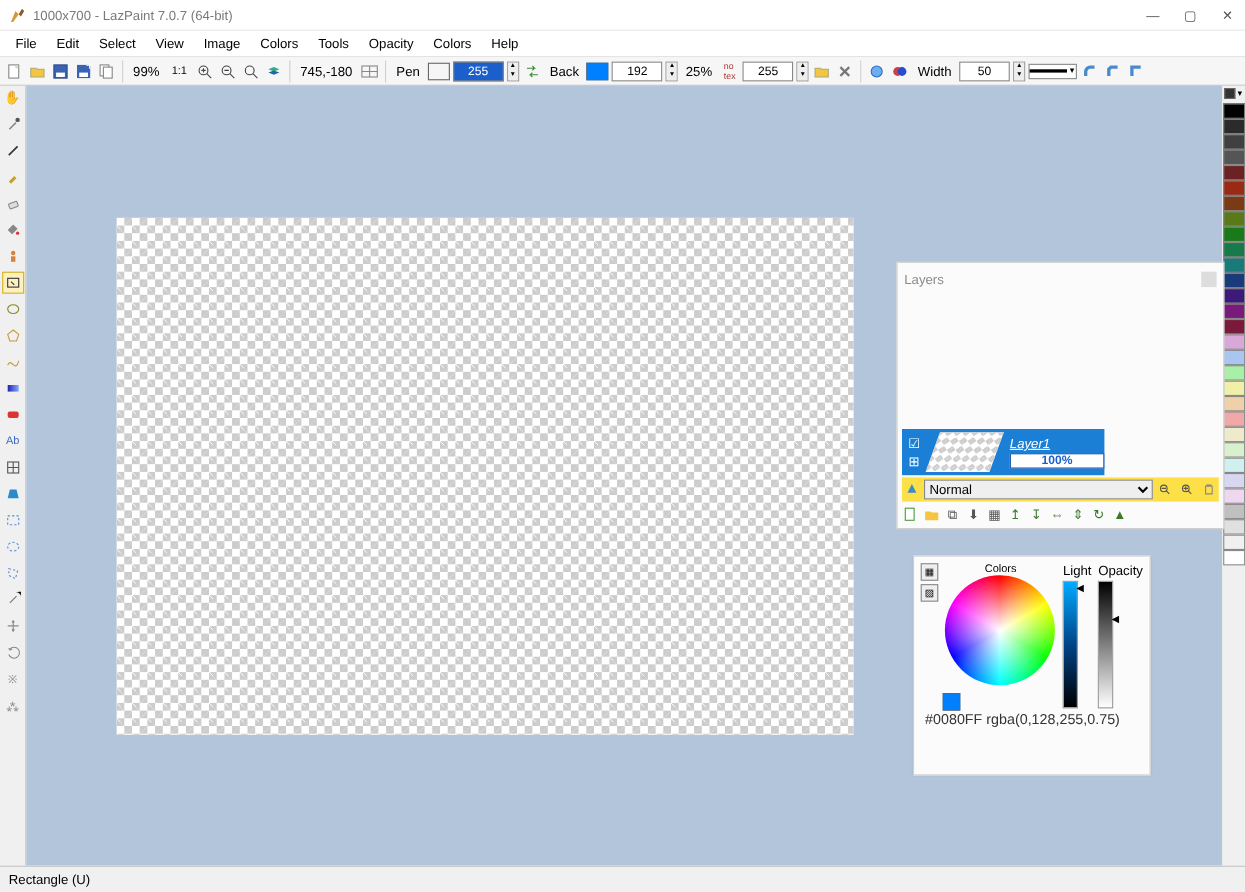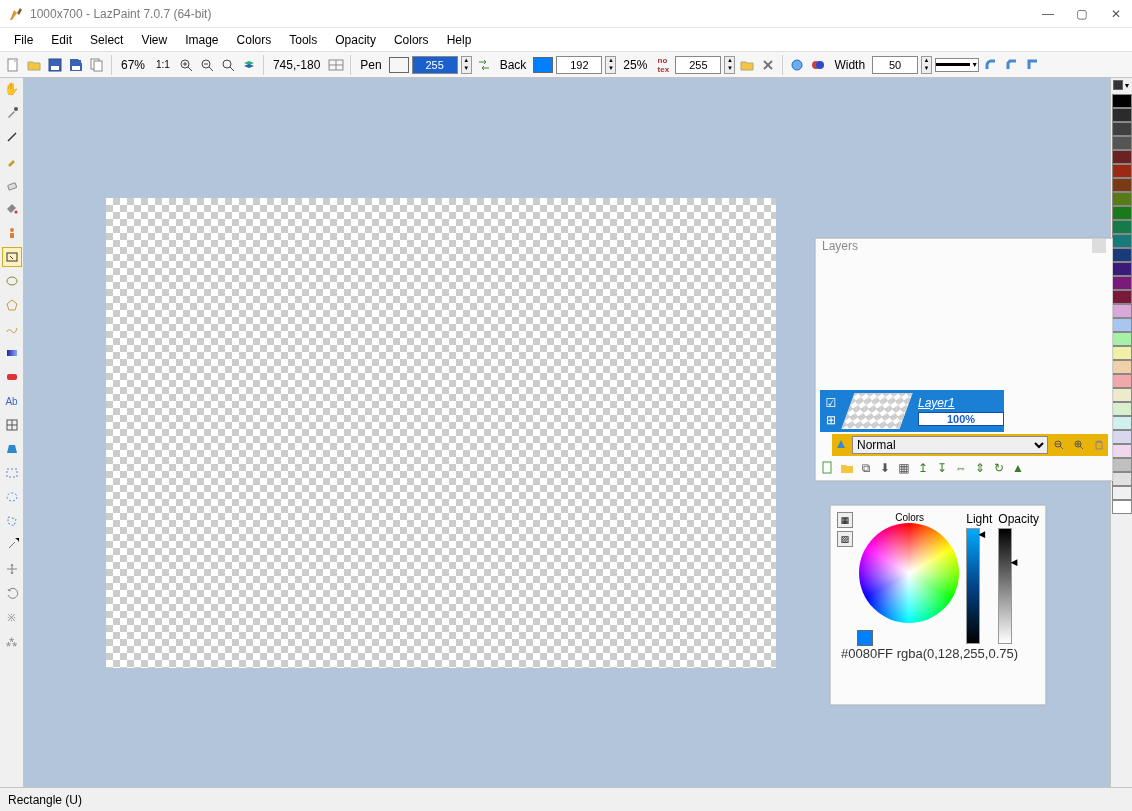--- a/index.html
+++ b/index.html
@@ -32,32 +32,32 @@
     linear-gradient(45deg,#ccc 25%,transparent 25%),
     linear-gradient(-45deg,#ccc 25%,transparent 25%),
     linear-gradient(45deg,transparent 75%,#ccc 75%),
     linear-gradient(-45deg,transparent 75%,#ccc 75%);
   background-size:14px 14px;
   background-position:0 0,0 7px,7px -7px,-7px 0;
 }
 .palette { width:22px; background:#f0f0f0; border-left:1px solid #c4c4c4; display:flex; flex-direction:column; }
 .palette .sw { width:20px; height:14px; border:1px solid #888; margin:0 1px; cursor:pointer; }
 .panel { position:absolute; background:#fbfbfb; border:1px solid #cfcfcf; box-shadow:0 0 2px rgba(0,0,0,0.1); }
-.panel-hdr { height:22px; display:flex; align-items:flex-start; padding:0 6px; color:#8a8a8a; font-size:12px; }
+.panel-hdr { height:22px; display:flex; align-items:flex-end; padding:0 6px; color:#8a8a8a; font-size:12px; }
 .panel-hdr .close { margin-left:auto; width:14px; height:14px; background:#ddd; }
 .layers-panel { left:791px; top:160px; width:298px; height:243px; }
 .layer-row { position:absolute; bottom:48px; left:4px; right:108px; height:42px; background:#1b7fd6; display:flex; align-items:center; }
 .layer-row .vis { width:22px; display:flex; flex-direction:column; align-items:center; gap:3px; color:#fff; font-size:9px; }
 .layer-row .thumb { width:58px; height:36px; background:#fff; transform:skewX(-20deg); margin-left:6px;
   background-image:linear-gradient(45deg,#ccc 25%,transparent 25%),linear-gradient(-45deg,#ccc 25%,transparent 25%),linear-gradient(45deg,transparent 75%,#ccc 75%),linear-gradient(-45deg,transparent 75%,#ccc 75%);
   background-size:8px 8px; }
 .layer-row .meta { flex:1; margin-left:12px; }
 .layer-row .meta .nm { color:#fff; font-style:italic; font-size:12px;text-decoration:underline; }
 .layer-row .meta .op { background:#fff; color:#1b5fcd; font-weight:bold; text-align:center; margin-top:2px; font-size:11px; height:14px; border:1px solid #0a4fb0; }
-.layer-btm { position:absolute; bottom:24px; left:16px; right:4px; height:22px; background:#eab308; display:flex; align-items:center; gap:2px; }
+.layer-btm { position:absolute; bottom:24px; left:4px; right:4px; height:22px; background:#fde047; display:flex; align-items:center; gap:2px; }
 .layer-btm select { flex:1; height:18px; border:1px solid #888; font-size:12px; }
 .layer-icons { position:absolute; bottom:2px; left:4px; right:4px; height:20px; display:flex; align-items:center; gap:3px; }
 .layer-icons .ic { width:16px; height:16px; display:flex; align-items:center; justify-content:center; cursor:pointer; color:#3a7a2a; }
 .color-panel { left:806px; top:427px; width:216px; height:200px; }
 .color-body { display:flex; padding:6px 6px 0 6px; gap:6px; }
 .side-btns { display:flex; flex-direction:column; gap:3px; }
 .side-btns .b { width:16px; height:16px; border:1px solid #888; background:#eee; font-size:9px; text-align:center; line-height:14px; cursor:pointer; }
 .wheel { position:relative; width:102px; }
 .wheel .w { width:100px; height:100px; border-radius:50%;
   background:conic-gradient(red,yellow,lime,cyan,blue,magenta,red); position:relative; }
@@ -129,21 +129,21 @@
         <text x="9" y="6" font-size="6" fill="#fff">+</text>
       </svg>
     </span>
   <span class="tb-btn">
       <svg width="14" height="14">
         <rect x="1" y="1" width="8" height="10" fill="#fff" stroke="#888"></rect>
         <rect x="4" y="3" width="8" height="10" fill="#fff" stroke="#888"></rect>
       </svg>
     </span>
   <span class="tb-sep"></span>
-  <span class="tb-lbls">67%</span>
+  <span class="tb-lbls">99%</span>
   <span class="tb-lbls" style="font-size:10px;">1:1</span>
   <span class="tb-btn">
       <svg width="14" height="14">
         <circle cx="6" cy="6" r="4" fill="none" stroke="#444"></circle>
         <line x1="9" y1="9" x2="13" y2="13" stroke="#444"></line>
         <line x1="4" y1="6" x2="8" y2="6" stroke="#444"></line>
         <line x1="6" y1="4" x2="6" y2="8" stroke="#444"></line>
       </svg>
     </span>
   <span class="tb-btn">
@@ -188,21 +188,21 @@
       </svg>
     </span>
   <span class="tb-lbls">Back</span>
   <span class="tb-swatch" style="background:#0080ff;"></span>
   <input class="tb-input" value="192" style="">
   <div class="tb-spinner">
       <div>▲</div>
       <div>▼</div>
     </div>
   <span class="tb-lbls">25%</span>
-  <span class="tb-btn" style="font-size:8px;color:#a33;font-weight:bold;">no<br>tex</span>
+  <span class="tb-btn" style="font-size:8px;color:#a33;font-weight:normal;">no<br>tex</span>
   <input class="tb-input" value="255" style="">
   <div class="tb-spinner">
       <div>▲</div>
       <div>▼</div>
     </div>
   <span class="tb-btn">
       <svg width="14" height="14">
         <path d="M1 4h5l1 1h6v7H1z" fill="#f5c542" stroke="#aa7"></path>
       </svg>
     </span>

